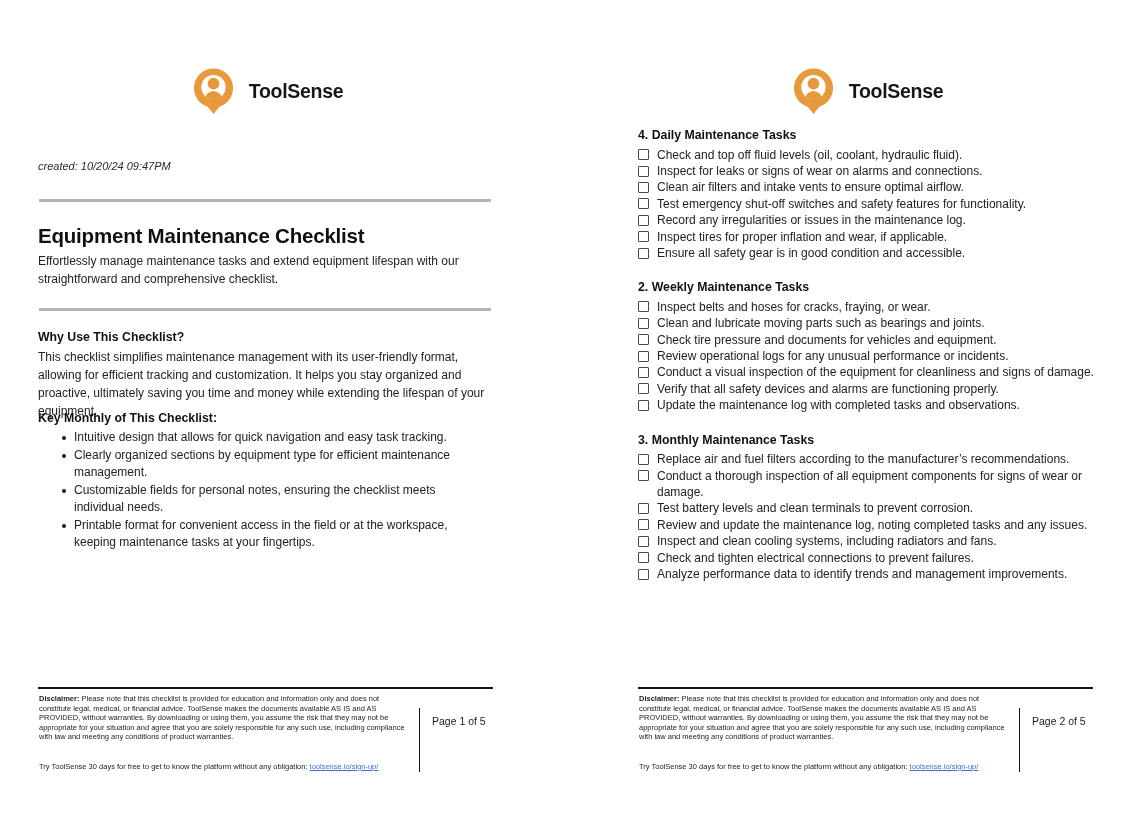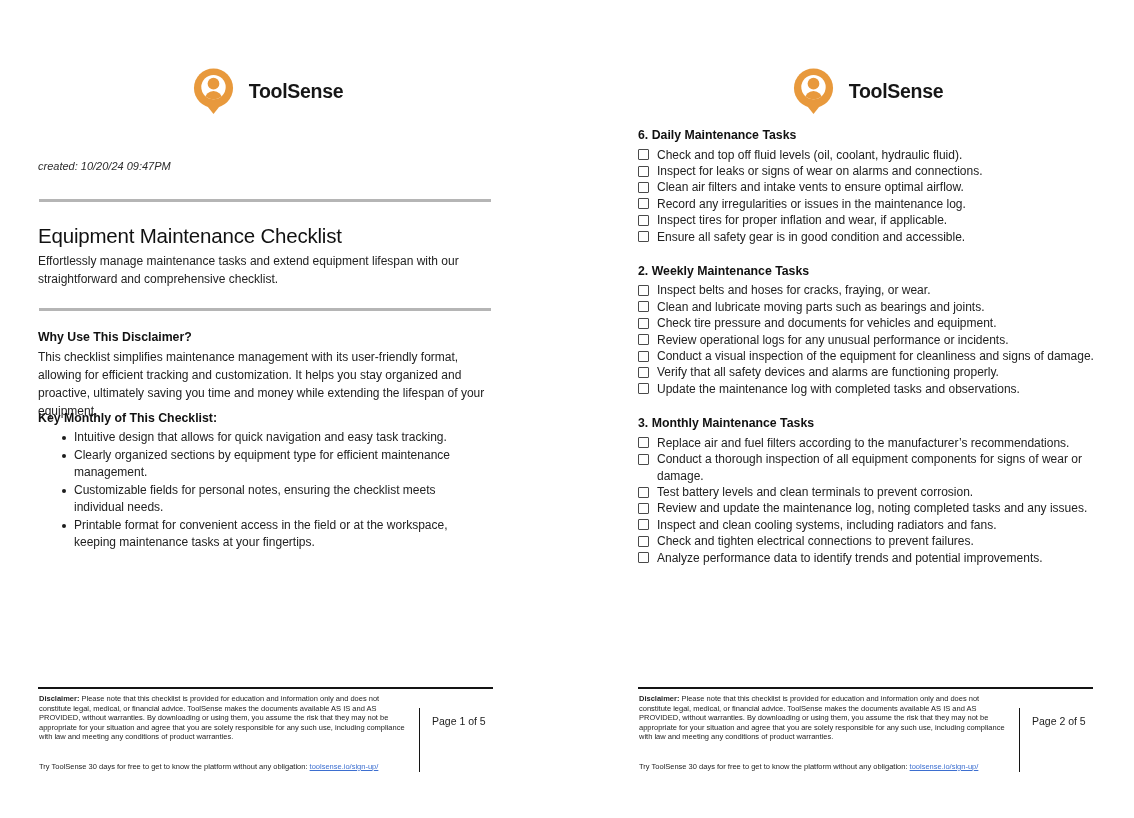--- a/index.html
+++ b/index.html
@@ -12,21 +12,21 @@
   
   .logo{position:absolute;top:67px;left:0;width:100%;display:flex;justify-content:center;align-items:center;gap:14px;}
   .logo svg{display:block;}
   .brand{font-size:19.5px;font-weight:800;color:#161616;letter-spacing:-0.3px;}
 
   
   .created{position:absolute;top:160px;left:0;font-size:11px;font-style:italic;color:#2b2b2b;}
   .rule{position:absolute;left:1px;width:452px;height:2.5px;background:#b5b5b5;}
   .rule1{top:199px;}
   .rule2{top:308px;}
-  .doc-title{position:absolute;top:224px;left:0;font-size:20.5px;font-weight:400;color:#111;letter-spacing:-0.2px;}
+  .doc-title{position:absolute;top:224px;left:0;font-size:20.5px;font-weight:700;color:#111;letter-spacing:-0.2px;}
   .subtitle{position:absolute;top:253px;left:0;width:432px;font-size:12px;line-height:17.5px;color:#222;}
   .why-h{position:absolute;top:330px;left:0;font-size:12.3px;font-weight:700;color:#111;}
   .why-b{position:absolute;top:348px;left:0;width:452px;font-size:12px;line-height:18px;color:#222;}
   .feat-h{position:absolute;top:411px;left:0;font-size:12.3px;font-weight:700;color:#111;}
   .features{position:absolute;top:429px;left:0;width:440px;}
   .feat-item{display:flex;font-size:12px;line-height:17.5px;color:#222;}
   .dot{flex:none;width:4px;height:4px;border-radius:50%;background:#1d1d1d;margin:7px 8px 0 24px;}
 
   
   .sections{position:absolute;top:128px;left:0;width:459px;}
@@ -68,21 +68,21 @@
 
     <div class="created">created: 10/20/24 09:47PM</div>
 
     <div class="rule rule1"></div>
 
     <div class="doc-title">Equipment Maintenance Checklist</div>
     <div class="subtitle">Effortlessly manage maintenance tasks and extend equipment lifespan with our straightforward and comprehensive checklist.</div>
 
     <div class="rule rule2"></div>
 
-    <div class="why-h">Why Use This Disclaimer?</div>
+    <div class="why-h">Why Use This Checklist?</div>
     <div class="why-b">This checklist simplifies maintenance management with its user-friendly format, allowing for efficient tracking and customization. It helps you stay organized and proactive, ultimately saving you time and money while extending the lifespan of your equipment.</div>
 
     <div class="feat-h">Key Monthly of This Checklist:</div>
 
     <div class="features">
 
         <div class="feat-item">
           <span class="dot"></span>
           <span>Intuitive design that allows for quick navigation and easy task tracking.</span>
         </div>
@@ -126,38 +126,42 @@
           <circle cx="22" cy="16.5" r="6" fill="#E8993C"></circle>
           <circle cx="22" cy="33" r="9" fill="#E8993C"></circle>
         </g>
       </svg>
       <span class="brand">ToolSense</span>
     </div>
 
     <div class="sections">
 
       <div class="section">
-        <div class="sec-h">6. Daily Maintenance Tasks</div>
+        <div class="sec-h">4. Daily Maintenance Tasks</div>
         <div>
 
             <div class="check-item">
               <span class="checkbox"></span>
               <span>Check and top off fluid levels (oil, coolant, hydraulic fluid).</span>
             </div>
 
             <div class="check-item">
               <span class="checkbox"></span>
               <span>Inspect for leaks or signs of wear on alarms and connections.</span>
             </div>
 
             <div class="check-item">
               <span class="checkbox"></span>
               <span>Clean air filters and intake vents to ensure optimal airflow.</span>
             </div>
 
+            <div class="check-item">
+              <span class="checkbox"></span>
+              <span>Test emergency shut-off switches and safety features for functionality.</span>
+            </div>
 
             <div class="check-item">
               <span class="checkbox"></span>
               <span>Record any irregularities or issues in the maintenance log.</span>
             </div>
 
             <div class="check-item">
               <span class="checkbox"></span>
               <span>Inspect tires for proper inflation and wear, if applicable.</span>
             </div>
@@ -239,21 +243,21 @@
               <span>Inspect and clean cooling systems, including radiators and fans.</span>
             </div>
 
             <div class="check-item">
               <span class="checkbox"></span>
               <span>Check and tighten electrical connections to prevent failures.</span>
             </div>
 
             <div class="check-item">
               <span class="checkbox"></span>
-              <span>Analyze performance data to identify trends and potential improvements.</span>
+              <span>Analyze performance data to identify trends and management improvements.</span>
             </div>
           </div>
       </div>
 
     </div>
 
     <div class="footer">
       <div class="disc">
         <div><b class="dlabel">Disclaimer:</b><span> Please note that this checklist is provided for education and information only and does not constitute legal, medical, or financial advice. ToolSense makes the documents available AS IS and AS PROVIDED, without warranties. By downloading or using them, you assume the risk that they may not be appropriate for your situation and agree that you are solely responsible for any such use, including compliance with law and meeting any conditions of product warranties.</span></div>
         <div class="try"><span>Try ToolSense 30 days for free to get to know the platform without any obligation: </span><span class="link">toolsense.io/sign-up/</span></div>

